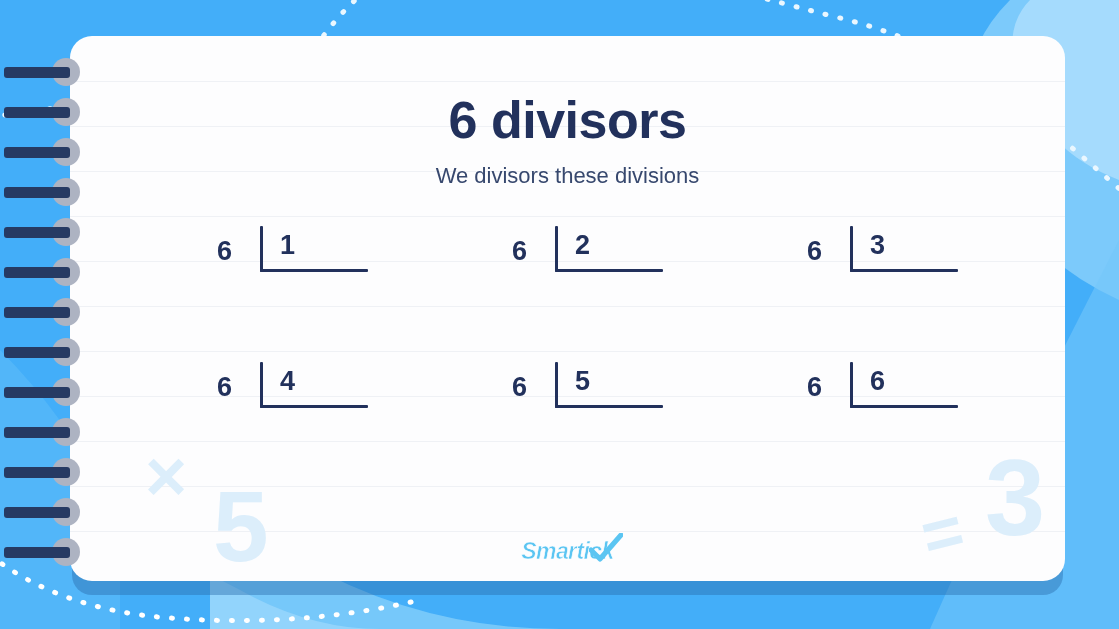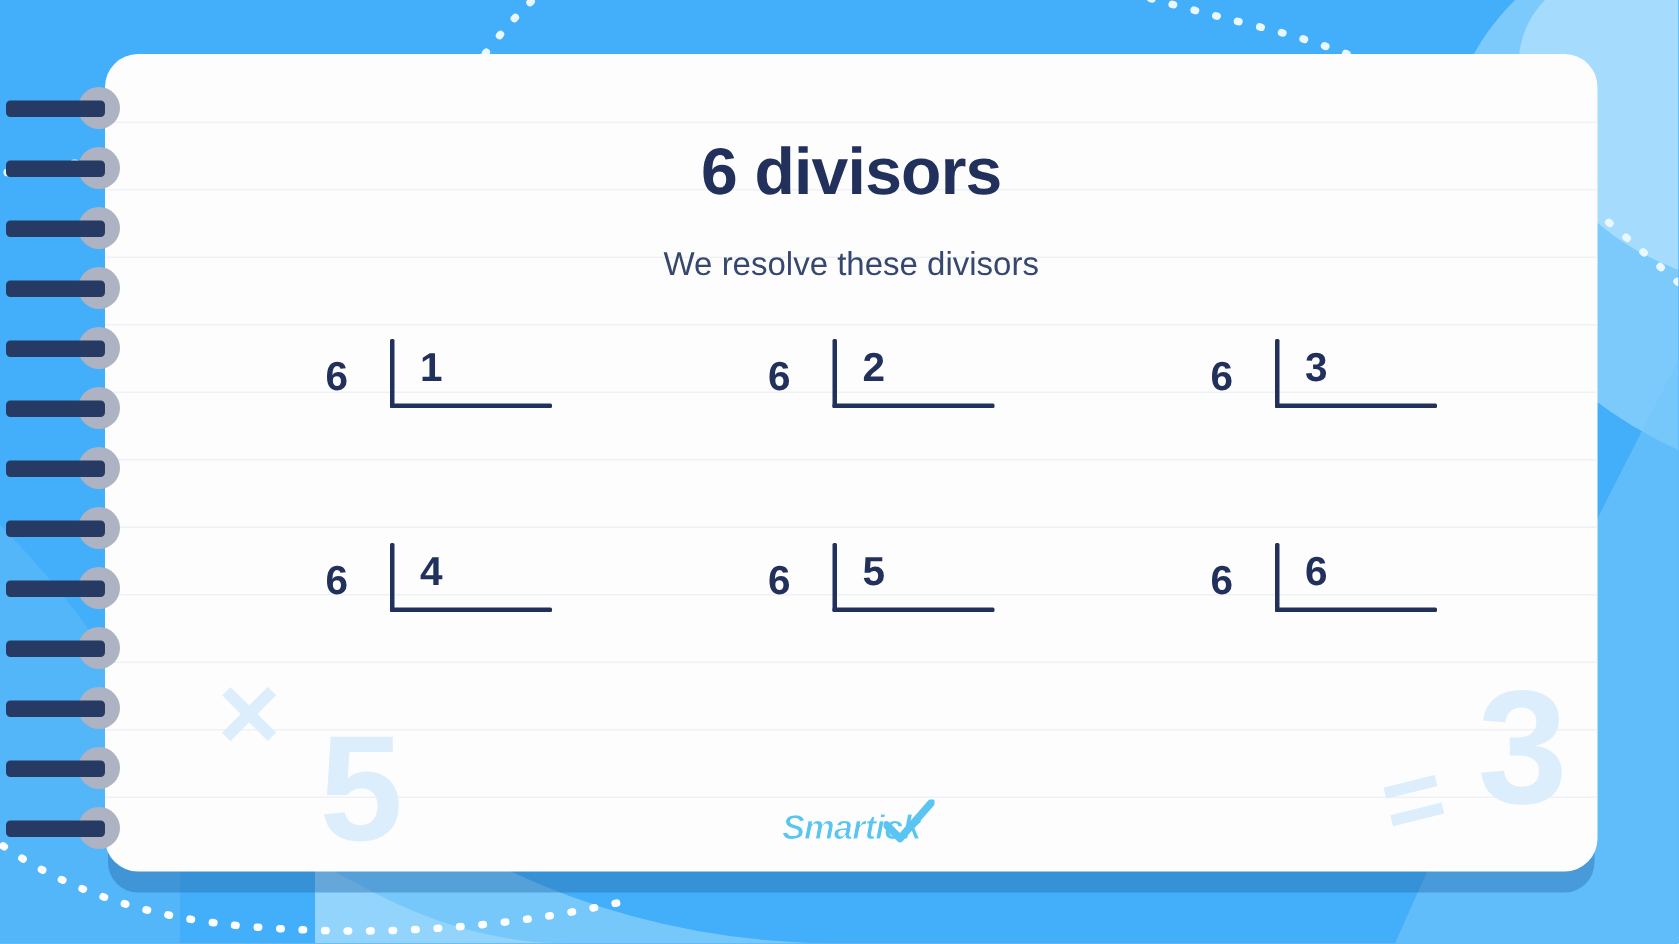--- a/index.html
+++ b/index.html
@@ -70,21 +70,21 @@
   
   .content {
     position:absolute; left:0; top:0;
     width:995px; height:545px;
     z-index:4;
   }
 
   .title {
     position:absolute; left:0; right:0; top:54px;
     text-align:center;
-    font-size:44px;
+    font-size:52px;
     font-weight:700;
     color:#22315C;
     letter-spacing:-0.5px;
   }
   .subtitle {
     position:absolute; left:0; right:0; top:127px;
     text-align:center;
     font-size:22px;
     font-weight:400;
     color:#37486E;
@@ -206,21 +206,21 @@
     </div>
 
     <div class="wm wm-times">×</div>
     <div class="wm wm-five">5</div>
     <div class="wm wm-eq">=</div>
     <div class="wm wm-three">3</div>
 
     <div class="content">
 
       <div class="title">6 divisors</div>
-      <div class="subtitle">We resolve these divisors</div>
+      <div class="subtitle">We divisors these divisions</div>
 
       <div class="problems">
 
         <div class="prow">
 
           <div class="prob">
             <div class="dividend">6</div>
             <div class="bracket">
               <div class="vbar"></div>
               <div class="hbar"></div>

